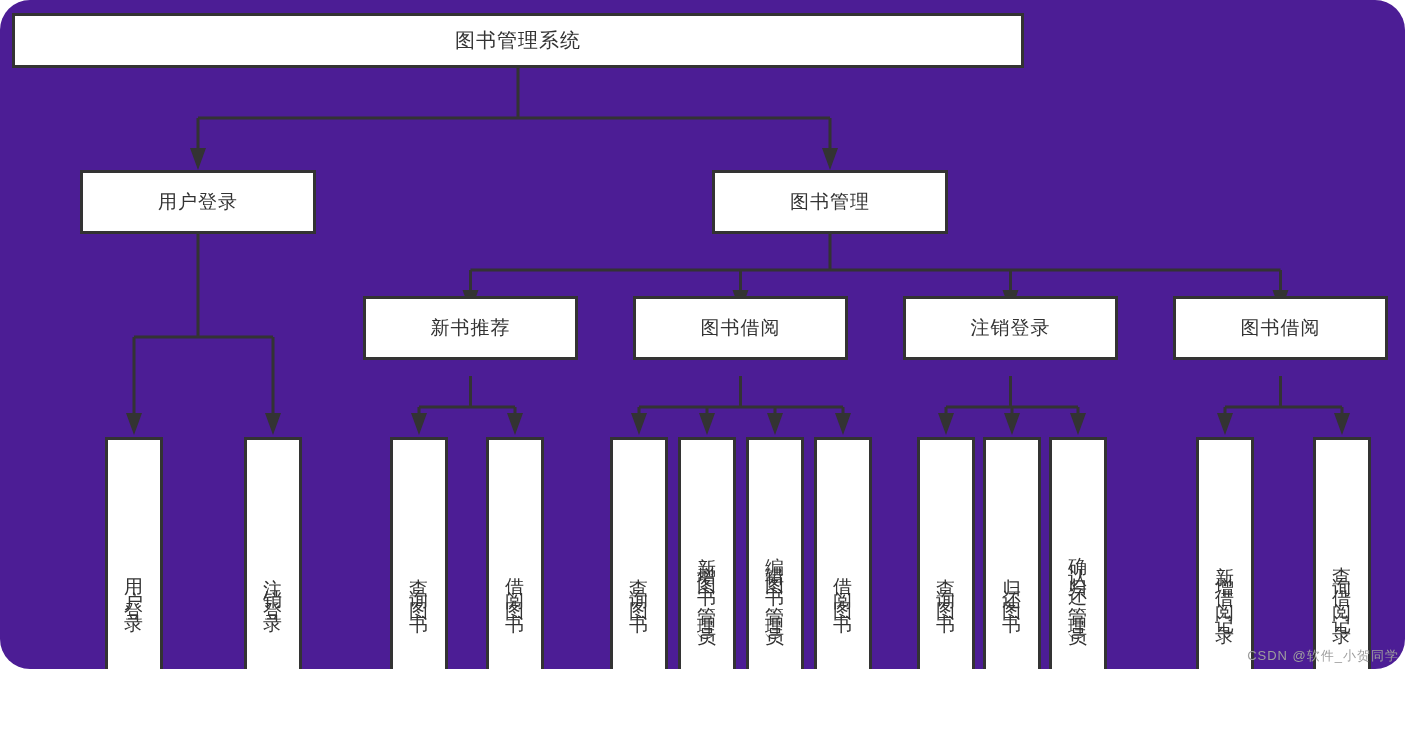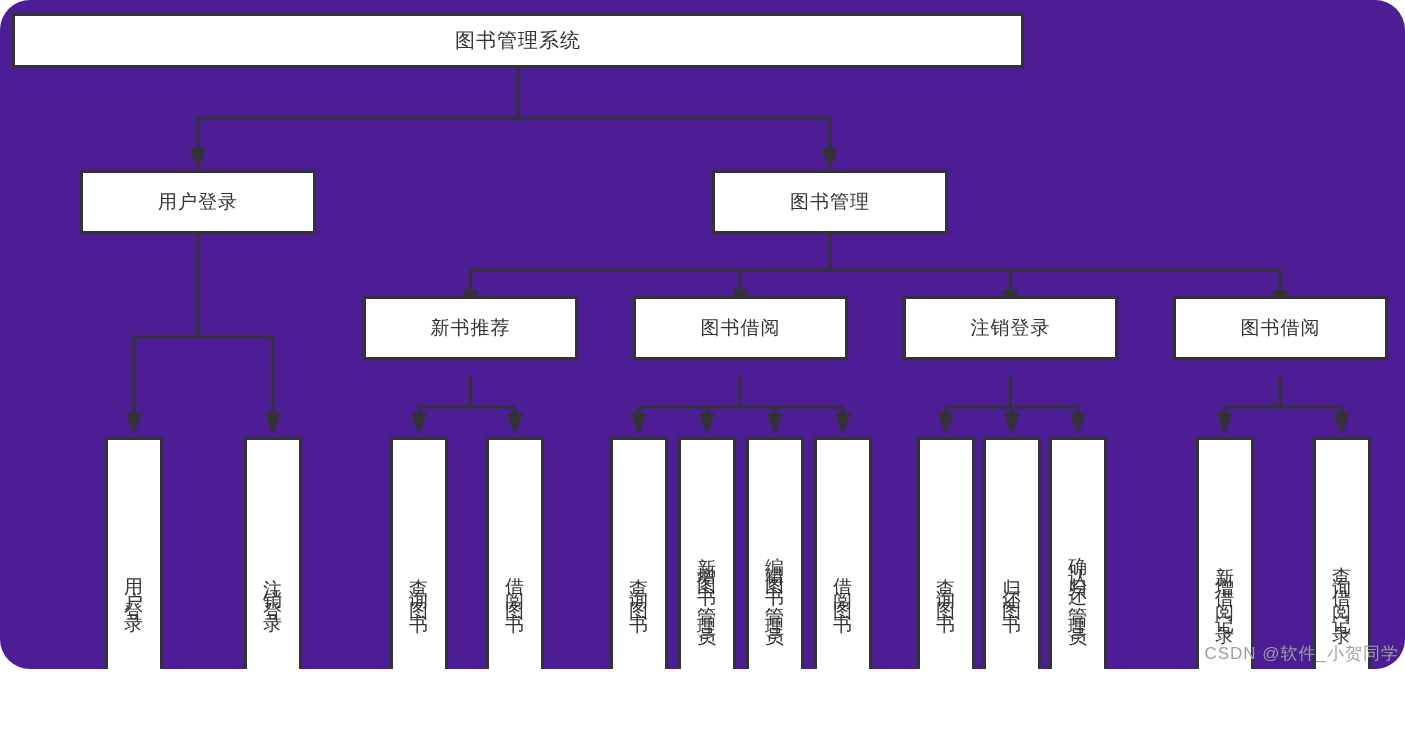--- a/index.html
+++ b/index.html
@@ -54,21 +54,21 @@
     line-height: 1;
     letter-spacing: 12px;
     white-space: nowrap;
   }
   .ls9 .vtext { letter-spacing: 10px; }
   .watermark {
     position: absolute;
     right: 6px;
     bottom: 4px;
     color: #9e9e9e;
-    font-size: 17px;
+    font-size: 13px;
     letter-spacing: 1px;
     z-index: 2;
   }
 </style>
 </head>
 <body>
 
 <div class="stage">
 
   <svg class="connectors" width="1405" height="747" viewBox="0 0 1405 747">

